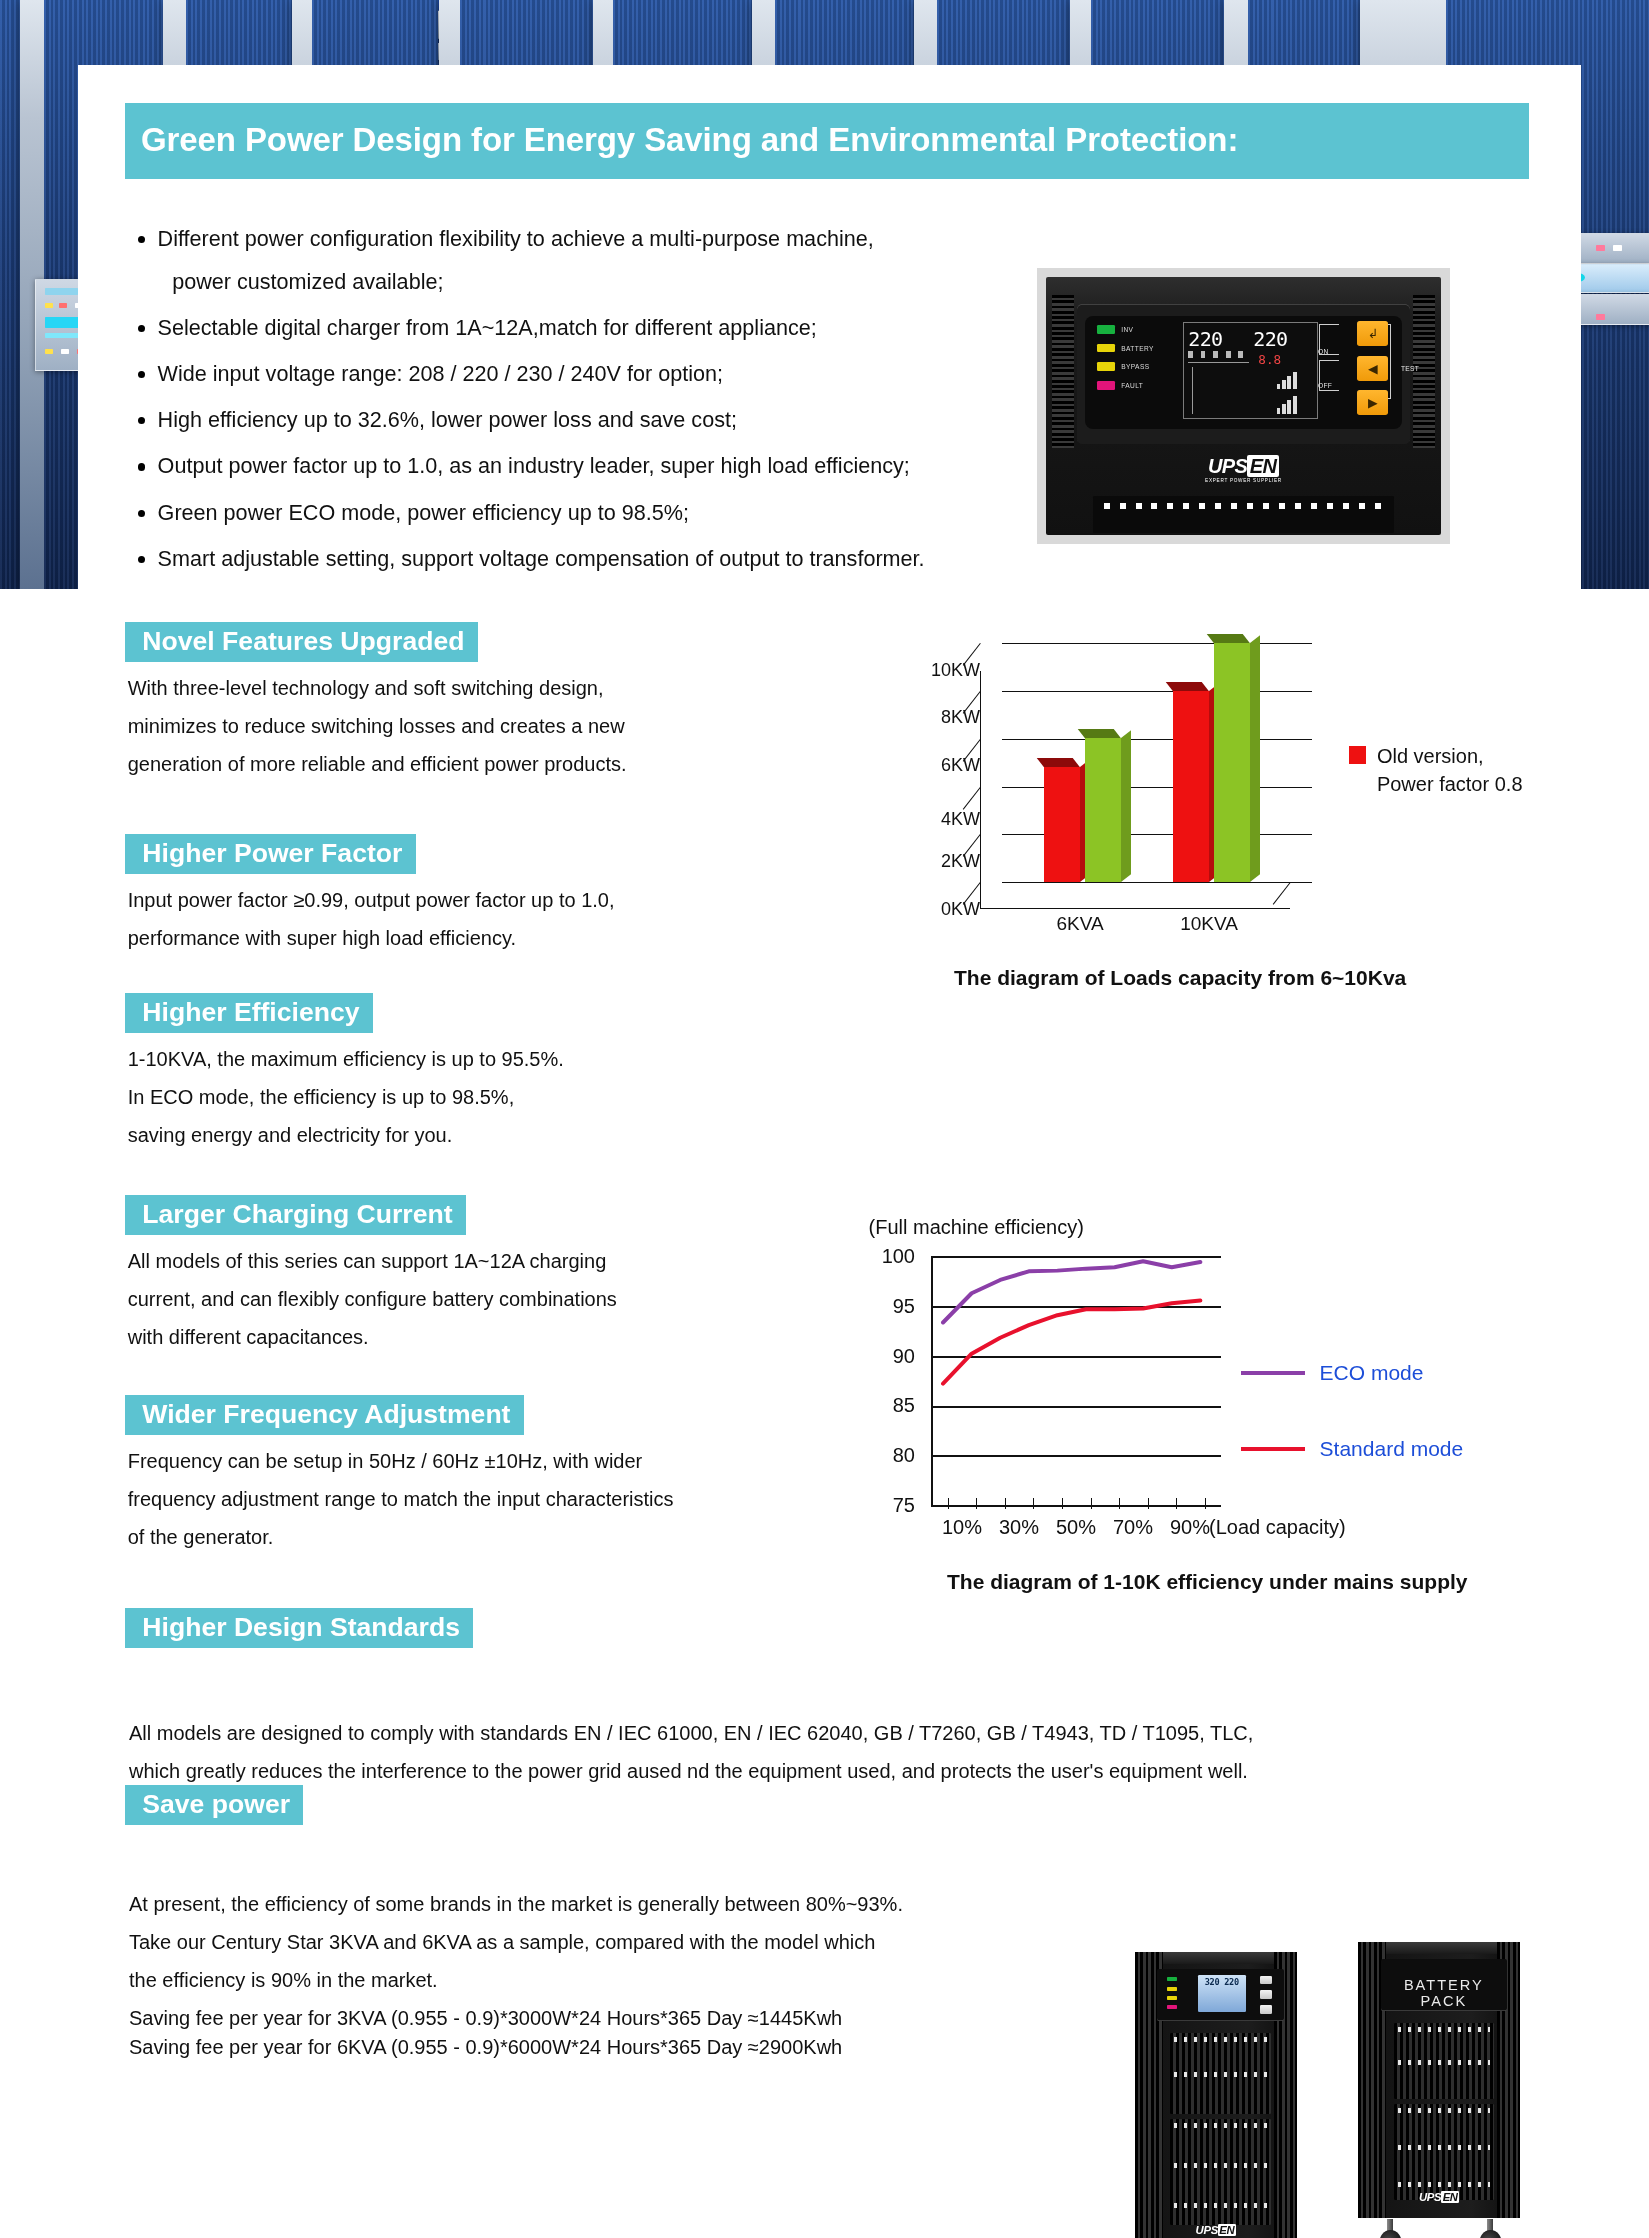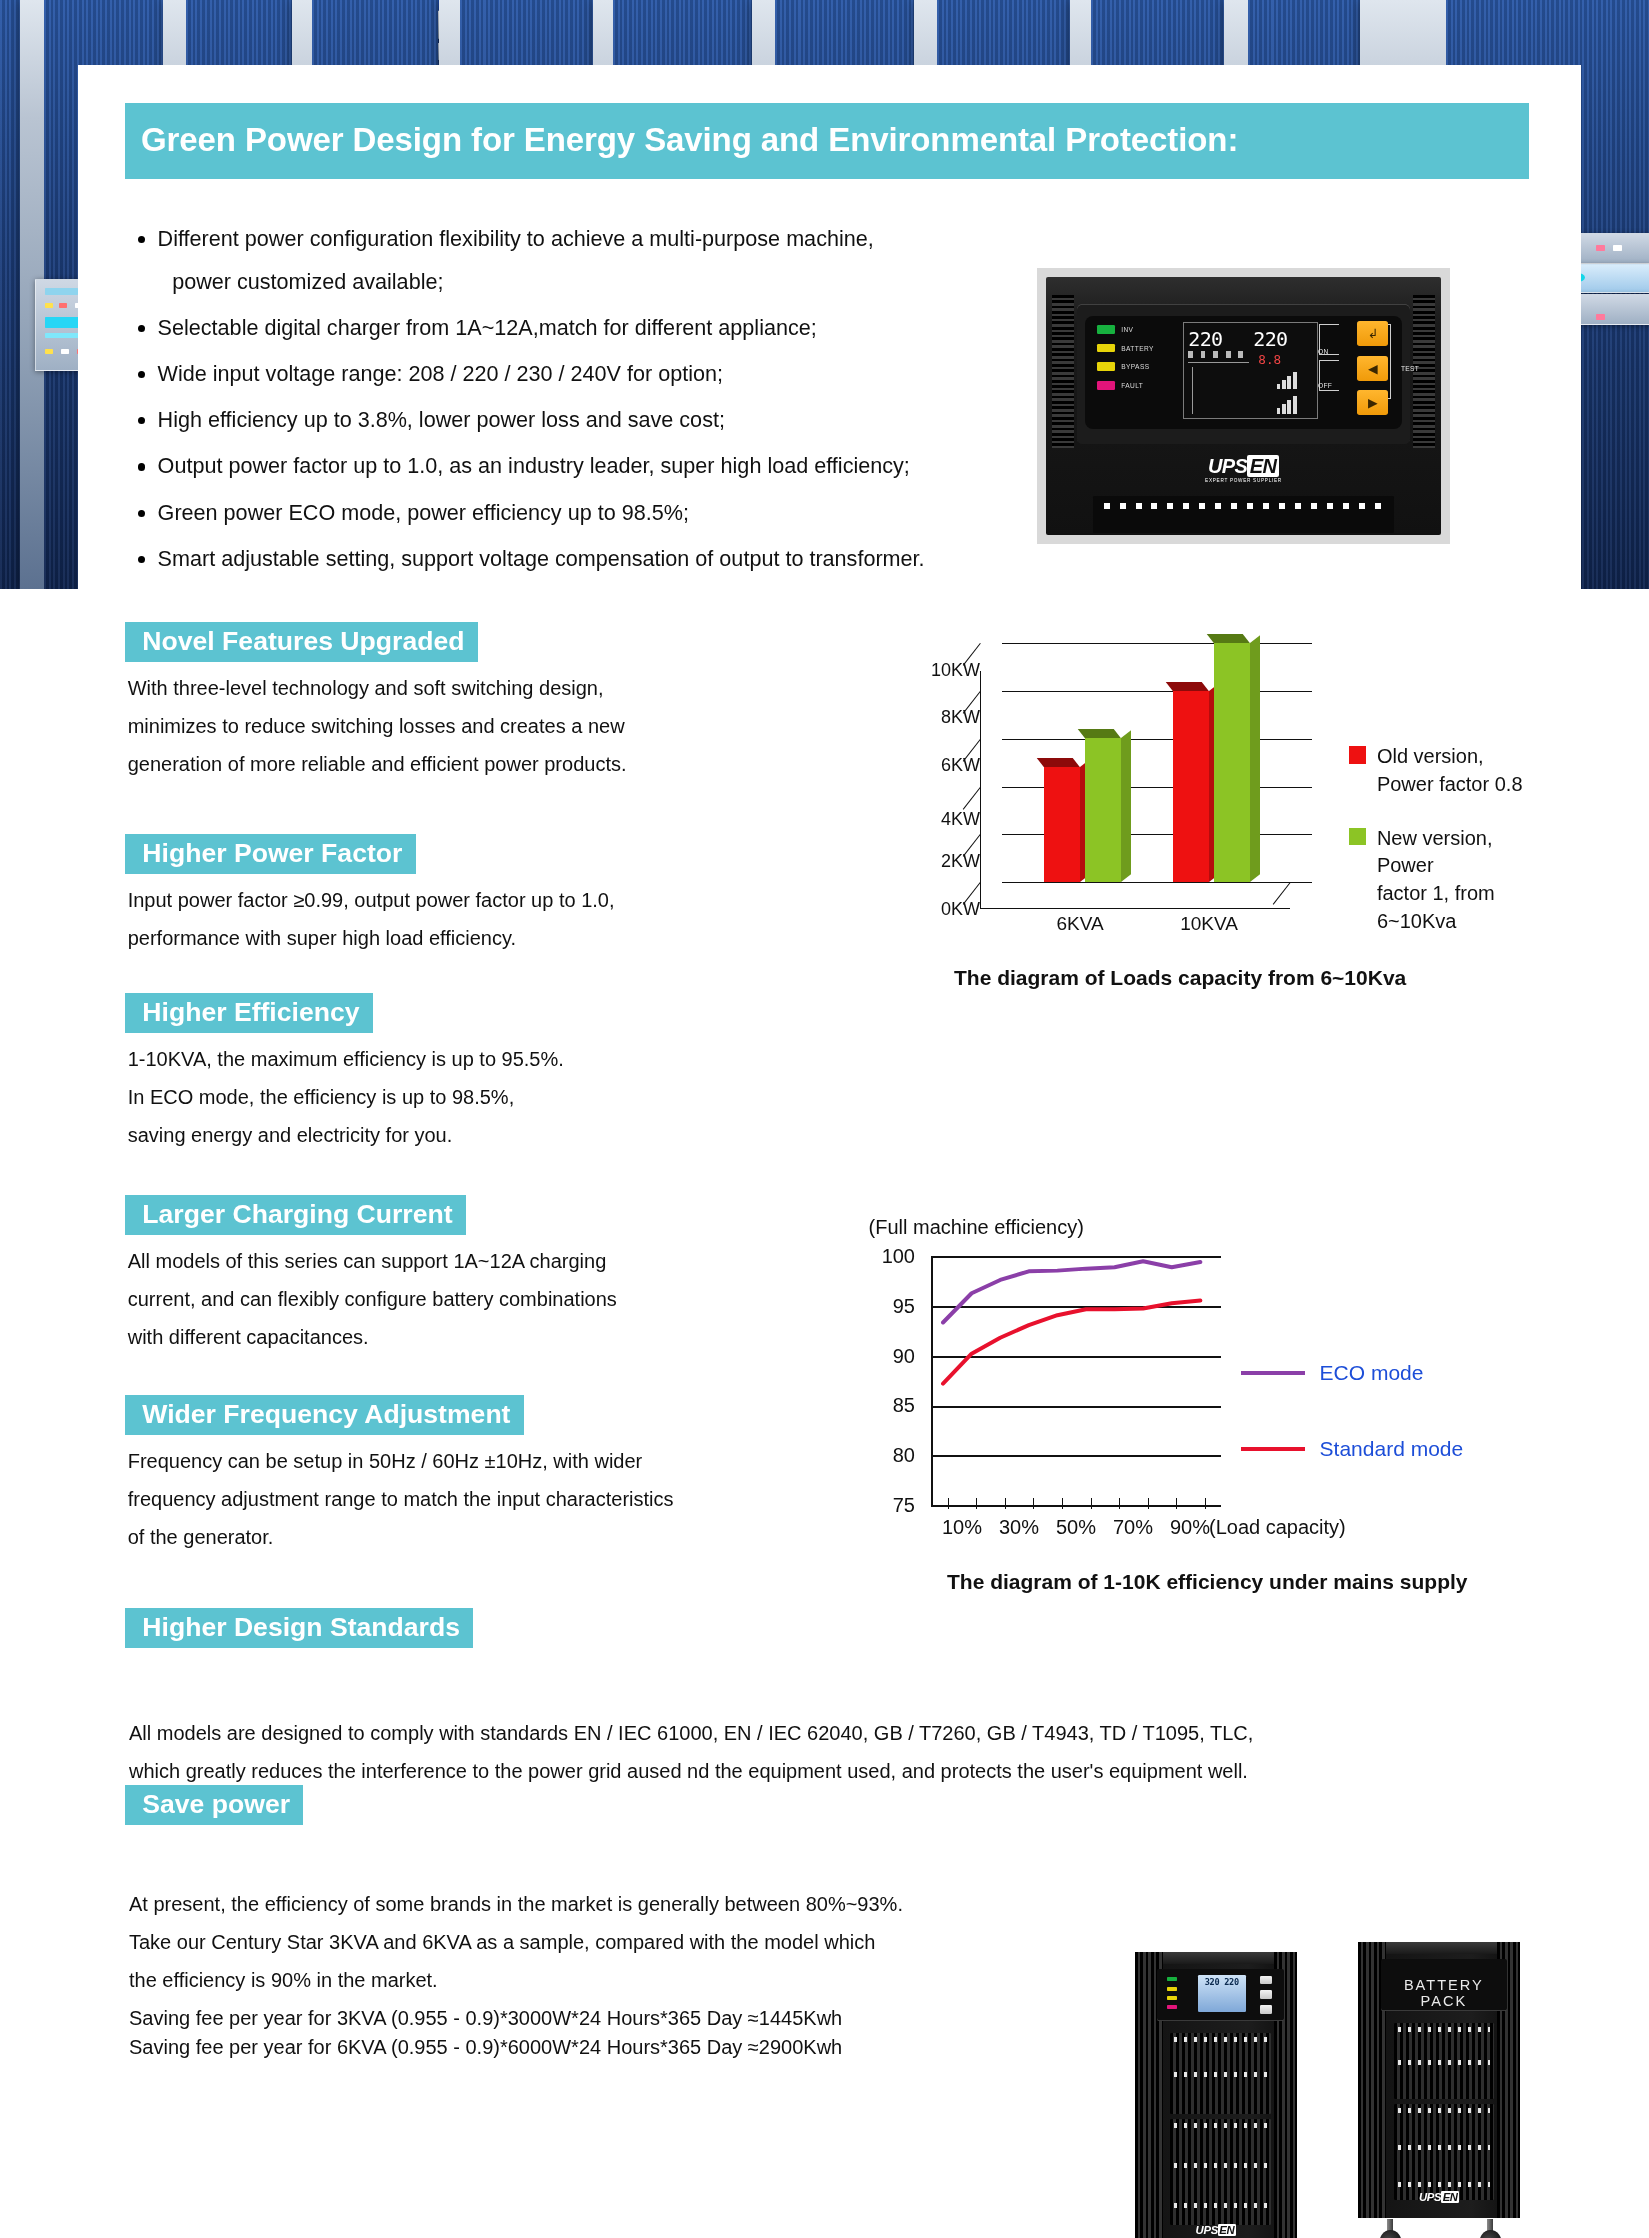--- a/index.html
+++ b/index.html
@@ -389,21 +389,21 @@
     <div class="bullet">
       <span class="dot"></span>
       <span>Selectable digital charger from 1A~12A,match for different appliance;</span>
     </div>
     <div class="bullet">
       <span class="dot"></span>
       <span>Wide input voltage range: 208 / 220 / 230 / 240V for option;</span>
     </div>
     <div class="bullet">
       <span class="dot"></span>
-      <span>High efficiency up to 3.8%, lower power loss and save cost;</span>
+      <span>High efficiency up to 32.6%, lower power loss and save cost;</span>
     </div>
     <div class="bullet">
       <span class="dot"></span>
       <span>Output power factor up to 1.0, as an industry leader, super high load efficiency;</span>
     </div>
     <div class="bullet">
       <span class="dot"></span>
       <span>Green power ECO mode, power efficiency up to 98.5%;</span>
     </div>
     <div class="bullet">
@@ -615,27 +615,20 @@
       <div class="bc-xlab" style="left:307px;top:270px;">10KVA</div>
 
       <div class="bc-legend">
         <div class="bc-lg">
           <span class="bc-sw" style="background:#ee1111"></span>
           <span class="bc-lt">
             <span>Old version,</span><br>
             <span>Power factor 0.8</span>
           </span>
         </div>
-        <div class="bc-lg">
-          <span class="bc-sw" style="background:#8cc425"></span>
-          <span class="bc-lt">
-            <span>New version, Power</span><br>
-            <span>factor 1, from 6~10Kva</span>
-          </span>
-        </div>
       </div>
     </div>
     <div class="chart-cap" style="margin-top:31px;margin-left:52px;">The diagram of Loads capacity from 6~10Kva</div>
   </div>
 
   <div class="chartbox" style="left:784px;top:1183px;">
     <div class="linechart">
       <div class="lc-note">(Full machine efficiency)</div>
 
       <div class="lc-ylab" style="top:8px;">100</div>

